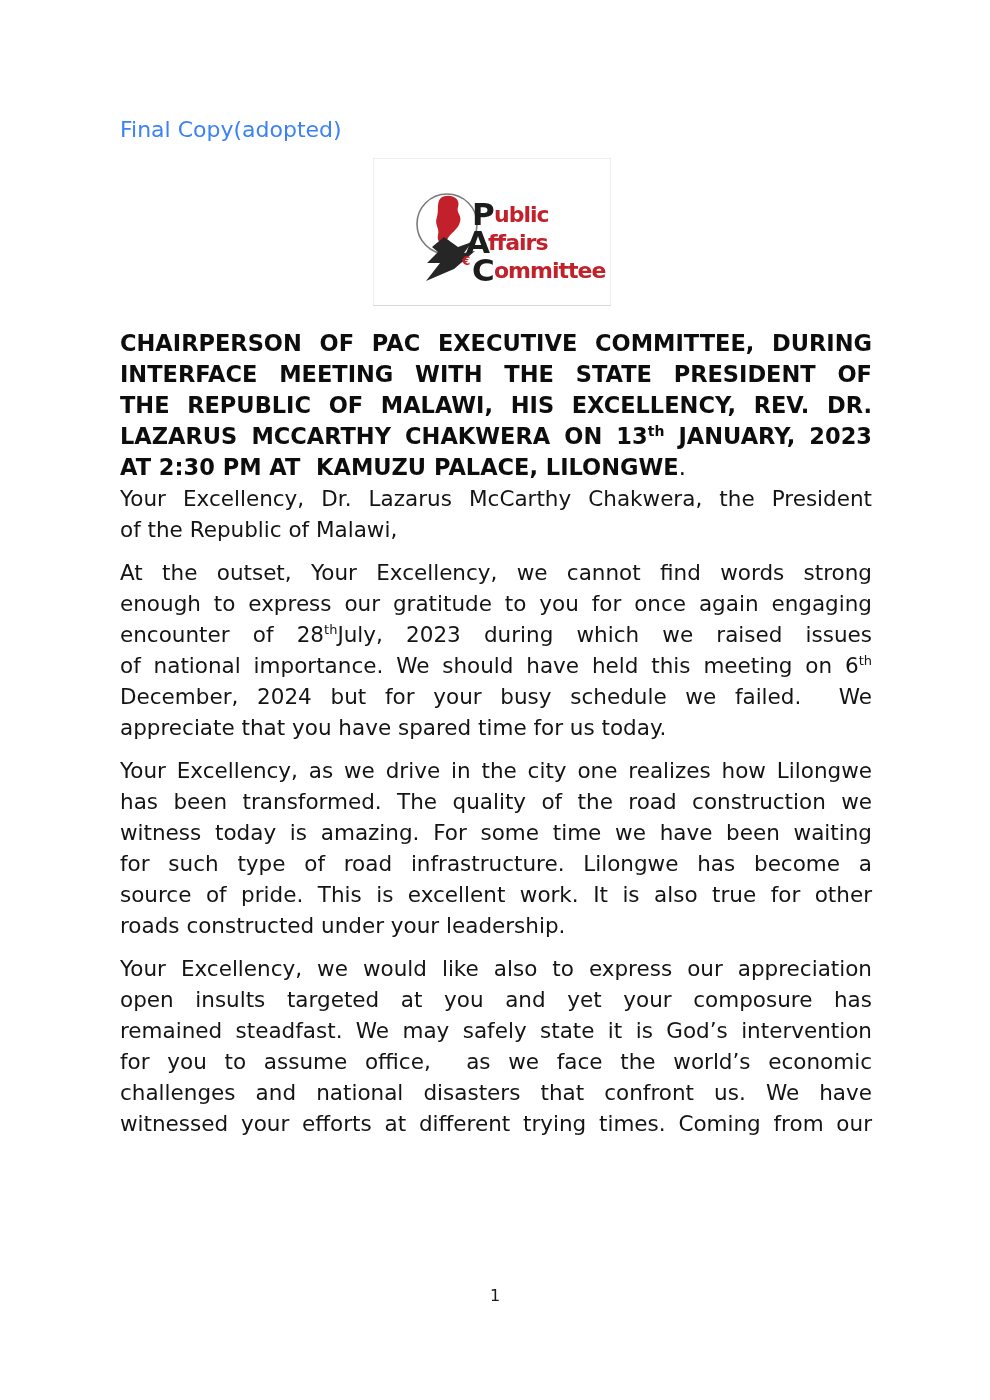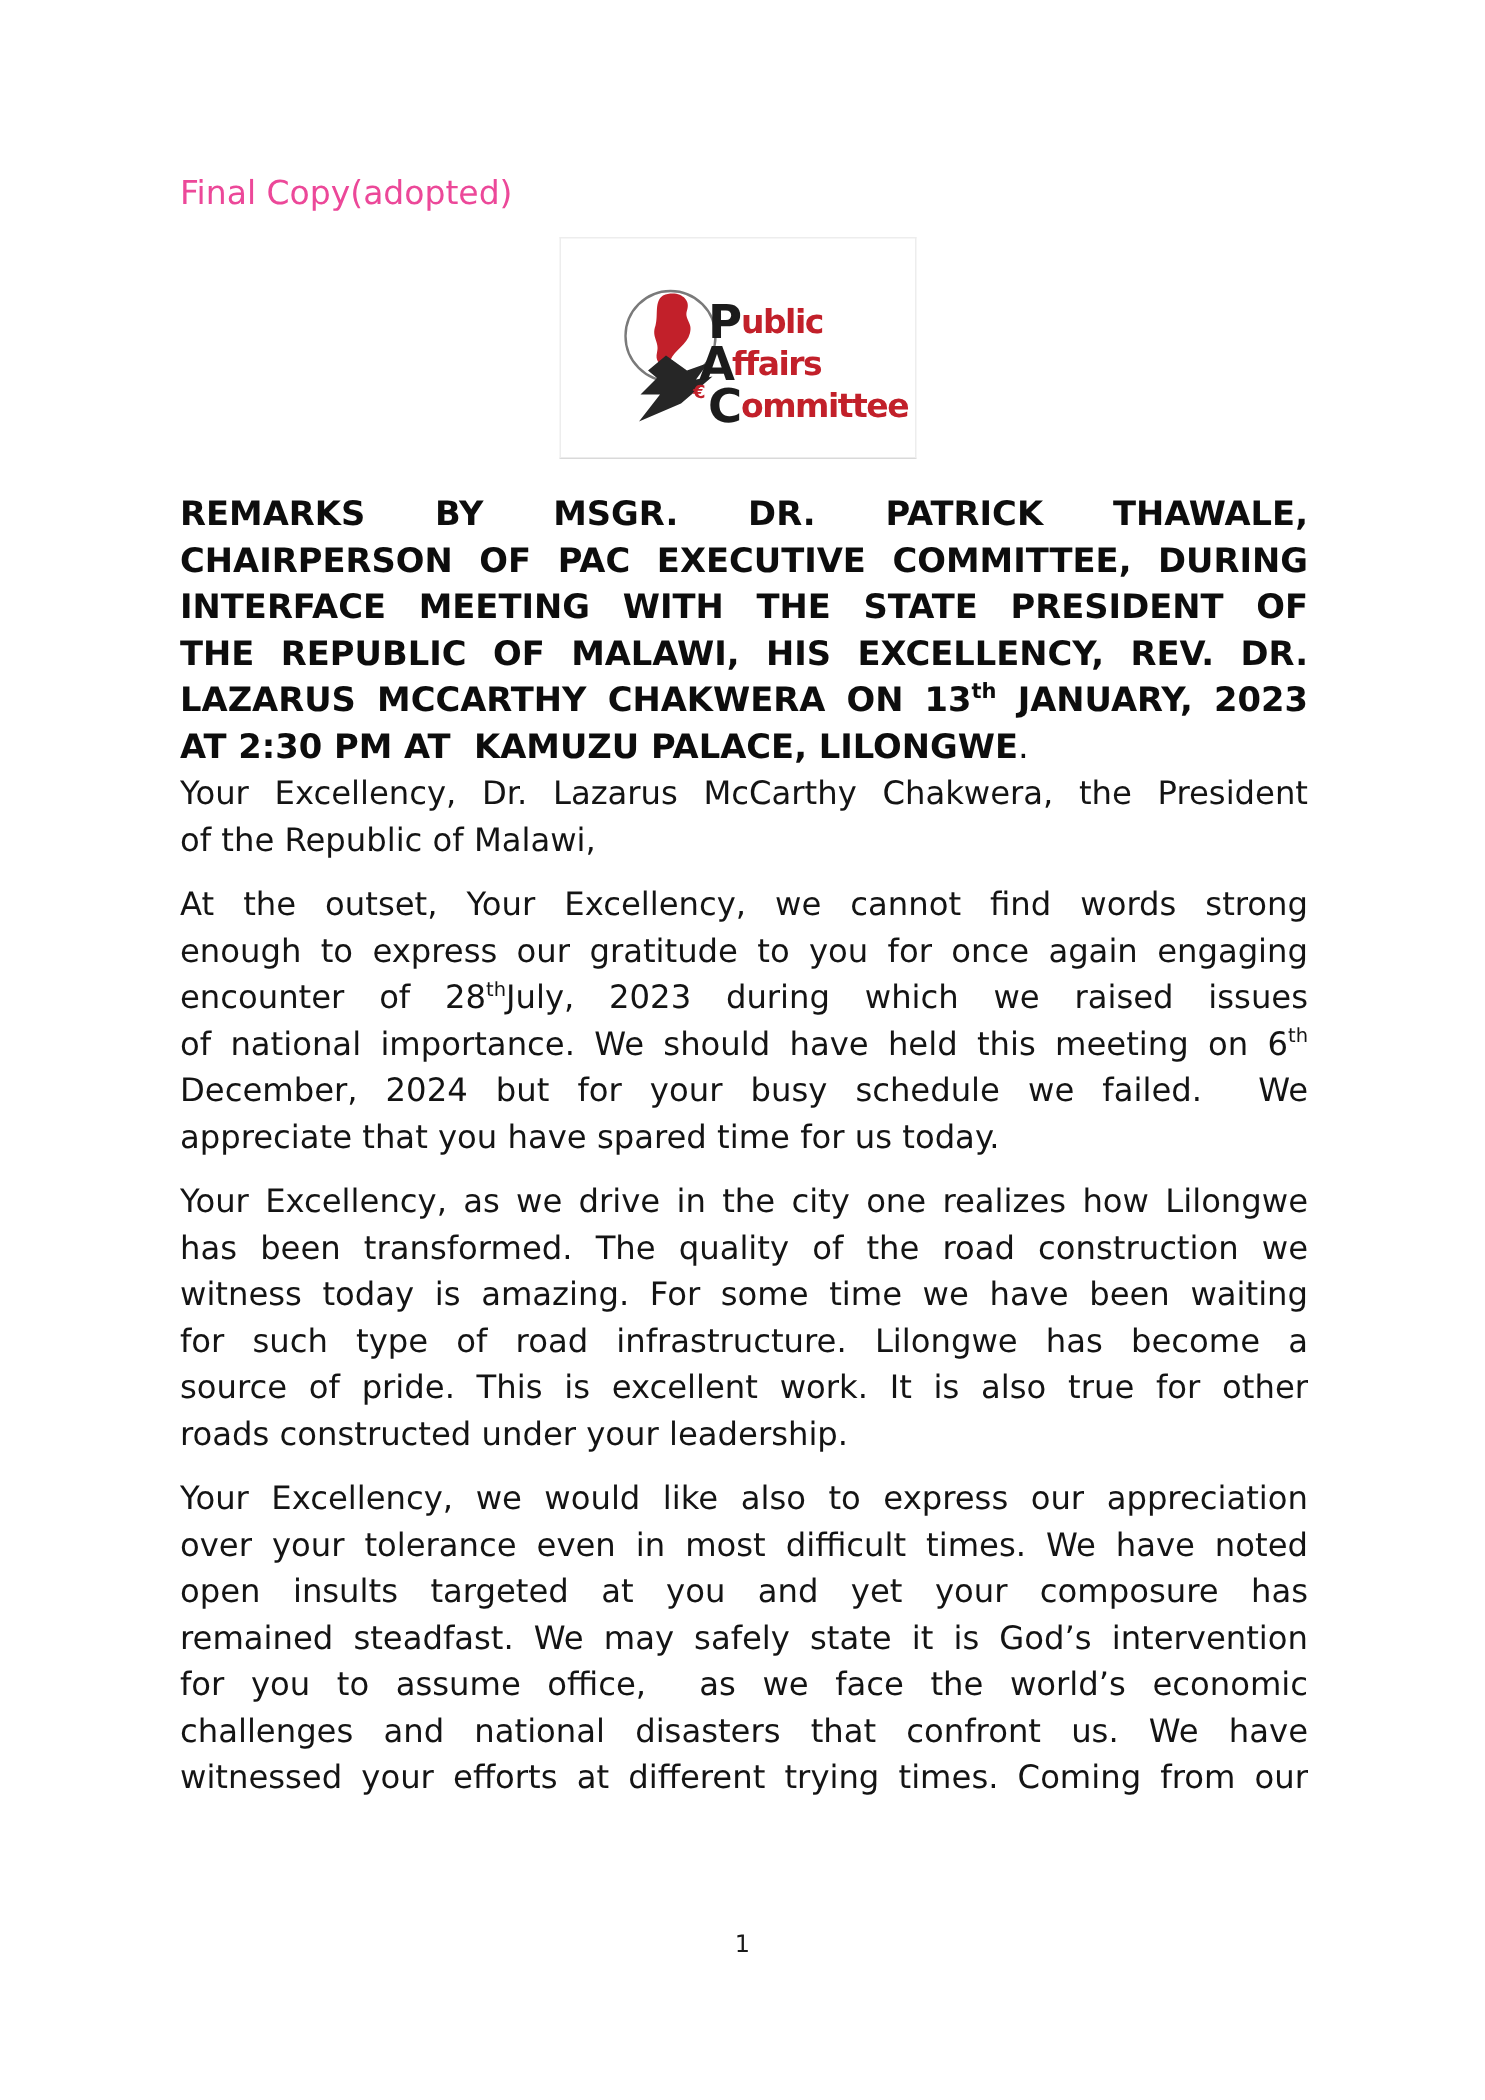--- a/index.html
+++ b/index.html
@@ -14,21 +14,21 @@
     background: #ffffff;
     box-sizing: border-box;
     padding: 116px 118px 0 120px;
     font-family: "DejaVu Sans", "Liberation Sans", sans-serif;
     color: #141414;
     overflow: hidden;
   }
   .header-note {
     font-size: 22px;
     line-height: 28px;
-    color: #ec4899;
+    color: #3b82f6;
   }
   .logo-box {
     width: 238px;
     height: 148px;
     margin: 14px 0 0 253px;
     border: 1px solid #ededed;
     border-bottom-color: #d9d9d9;
     box-sizing: border-box;
     background: #ffffff;
   }
@@ -97,21 +97,20 @@
       <text x="52" y="66" font-family="DejaVu Sans, sans-serif" font-size="31" font-weight="bold" fill="#1c1c1c" letter-spacing="-1">A</text>
       <text x="58" y="94" font-family="DejaVu Sans, sans-serif" font-size="31" font-weight="bold" fill="#1c1c1c" letter-spacing="-1">C</text>
 
       <text x="80" y="35" font-family="DejaVu Sans, sans-serif" font-size="22" font-weight="bold" fill="#c2202a" letter-spacing="-1">ublic</text>
       <text x="74" y="63" font-family="DejaVu Sans, sans-serif" font-size="22" font-weight="bold" fill="#c2202a" letter-spacing="-1">ffairs</text>
       <text x="80" y="91" font-family="DejaVu Sans, sans-serif" font-size="22" font-weight="bold" fill="#c2202a" letter-spacing="-1">ommittee</text>
     </svg>
   </div>
 
   <div class="doc-title">
-      <div class="tline just"><span>REMARKS BY MSGR. DR. PATRICK THAWALE,</span></div>
       <div class="tline just"><span>CHAIRPERSON OF PAC EXECUTIVE COMMITTEE, DURING</span></div>
       <div class="tline just"><span>INTERFACE MEETING WITH THE STATE PRESIDENT OF</span></div>
       <div class="tline just"><span>THE REPUBLIC OF MALAWI, HIS EXCELLENCY, REV. DR.</span></div>
       <div class="tline just"><span>LAZARUS MCCARTHY CHAKWERA ON 13</span><sup>th</sup><span> JANUARY, 2023</span></div>
       <div class="tline left"><span>AT 2:30 PM AT&nbsp; KAMUZU PALACE, LILONGWE</span><span class="plain">.</span></div>
     </div>
 
   <div class="paragraphs">
       <div class="para">
         <div class="tline just"><span>Your Excellency, Dr. Lazarus McCarthy Chakwera, the President</span></div>
@@ -128,21 +127,20 @@
       <div class="para">
         <div class="tline just"><span>Your Excellency, as we drive in the city one realizes how Lilongwe</span></div>
         <div class="tline just"><span>has been transformed. The quality of the road construction we</span></div>
         <div class="tline just"><span>witness today is amazing. For some time we have been waiting</span></div>
         <div class="tline just"><span>for such type of road infrastructure. Lilongwe has become a</span></div>
         <div class="tline just"><span>source of pride. This is excellent work. It is also true for other</span></div>
         <div class="tline left"><span>roads constructed under your leadership.</span></div>
       </div>
       <div class="para">
         <div class="tline just"><span>Your Excellency, we would like also to express our appreciation</span></div>
-        <div class="tline just"><span>over your tolerance even in most difficult times. We have noted</span></div>
         <div class="tline just"><span>open insults targeted at you and yet your composure has</span></div>
         <div class="tline just"><span>remained steadfast. We may safely state it is God’s intervention</span></div>
         <div class="tline just"><span>for you to assume office,&nbsp; as we face the world’s economic</span></div>
         <div class="tline just"><span>challenges and national disasters that confront us. We have</span></div>
         <div class="tline just"><span>witnessed your efforts at different trying times. Coming from our</span></div>
       </div>
     </div>
 
   <div class="page-number">1</div>
 

